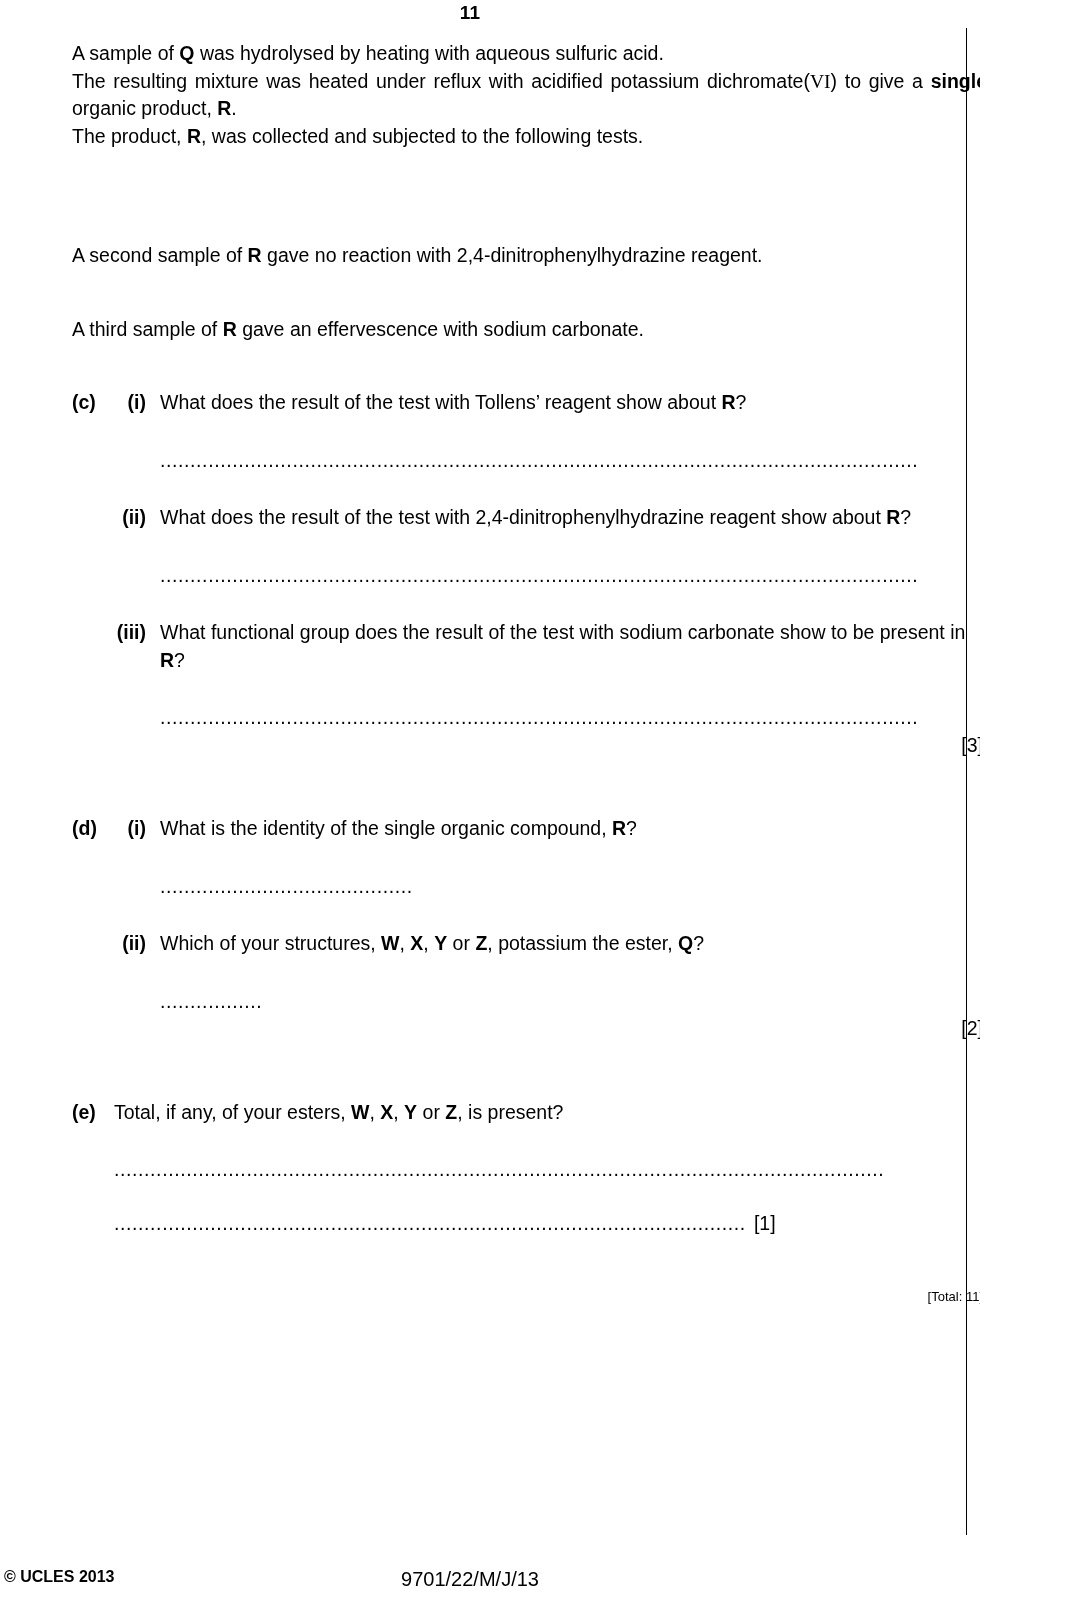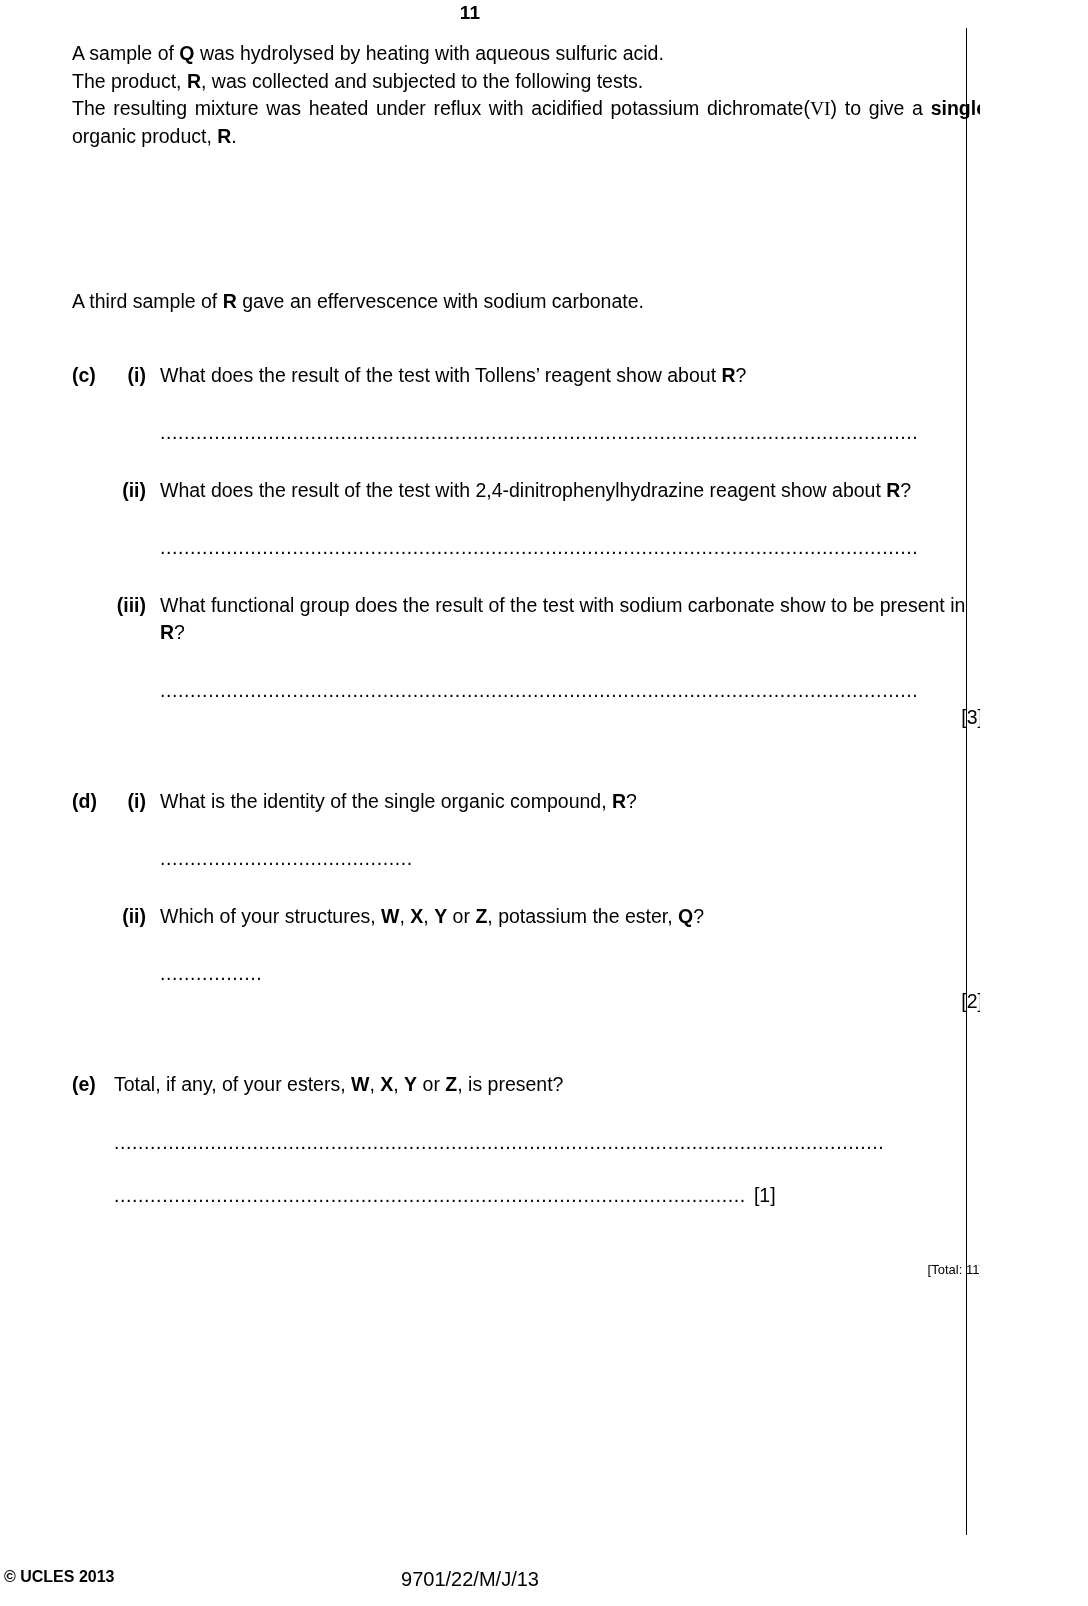--- a/index.html
+++ b/index.html
@@ -171,29 +171,30 @@
   <div class="examiner-box">
     <div>For</div>
     <div>Examiner’s</div>
     <div>Use</div>
   </div>
 
   <div class="body">
 
     <p class="stem"><span>A sample of </span><b>Q</b><span> was hydrolysed by heating with aqueous sulfuric acid.</span></p>
 
+    <p class="stem justified"><span>The resulting mixture was heated under reflux with acidified potassium dichromate(</span><span class="roman">VI</span><span>) to give a </span><b>single</b><span> organic product, </span><b>R</b><span>.</span></p>
+
     <p class="stem"><span>The product, </span><b>R</b><span>, was collected and subjected to the following tests.</span></p>
 
-    <p class="stem justified"><span>The resulting mixture was heated under reflux with acidified potassium dichromate(</span><span class="roman">VI</span><span>) to give a </span><b>single</b><span> organic product, </span><b>R</b><span>.</span></p>
-
-    <div class="gap-lg"></div>
-
-
-    <div class="gap-lg"></div>
-
+    <div class="gap-lg"></div>
+
+
+    <div class="gap-lg"></div>
+
+    <p class="stem"><span>A second sample of </span><b>R</b><span> gave no reaction with 2,4-dinitrophenylhydrazine reagent.</span></p>
 
     <div class="gap-lg"></div>
 
     <p class="stem"><span>A third sample of </span><b>R</b><span> gave an effervescence with sodium carbonate.</span></p>
 
     <div class="gap-lg"></div>
 
     <div class="qrow">
       <div class="lbl-a">(c)</div>
       <div class="lbl-r">(i)</div>

